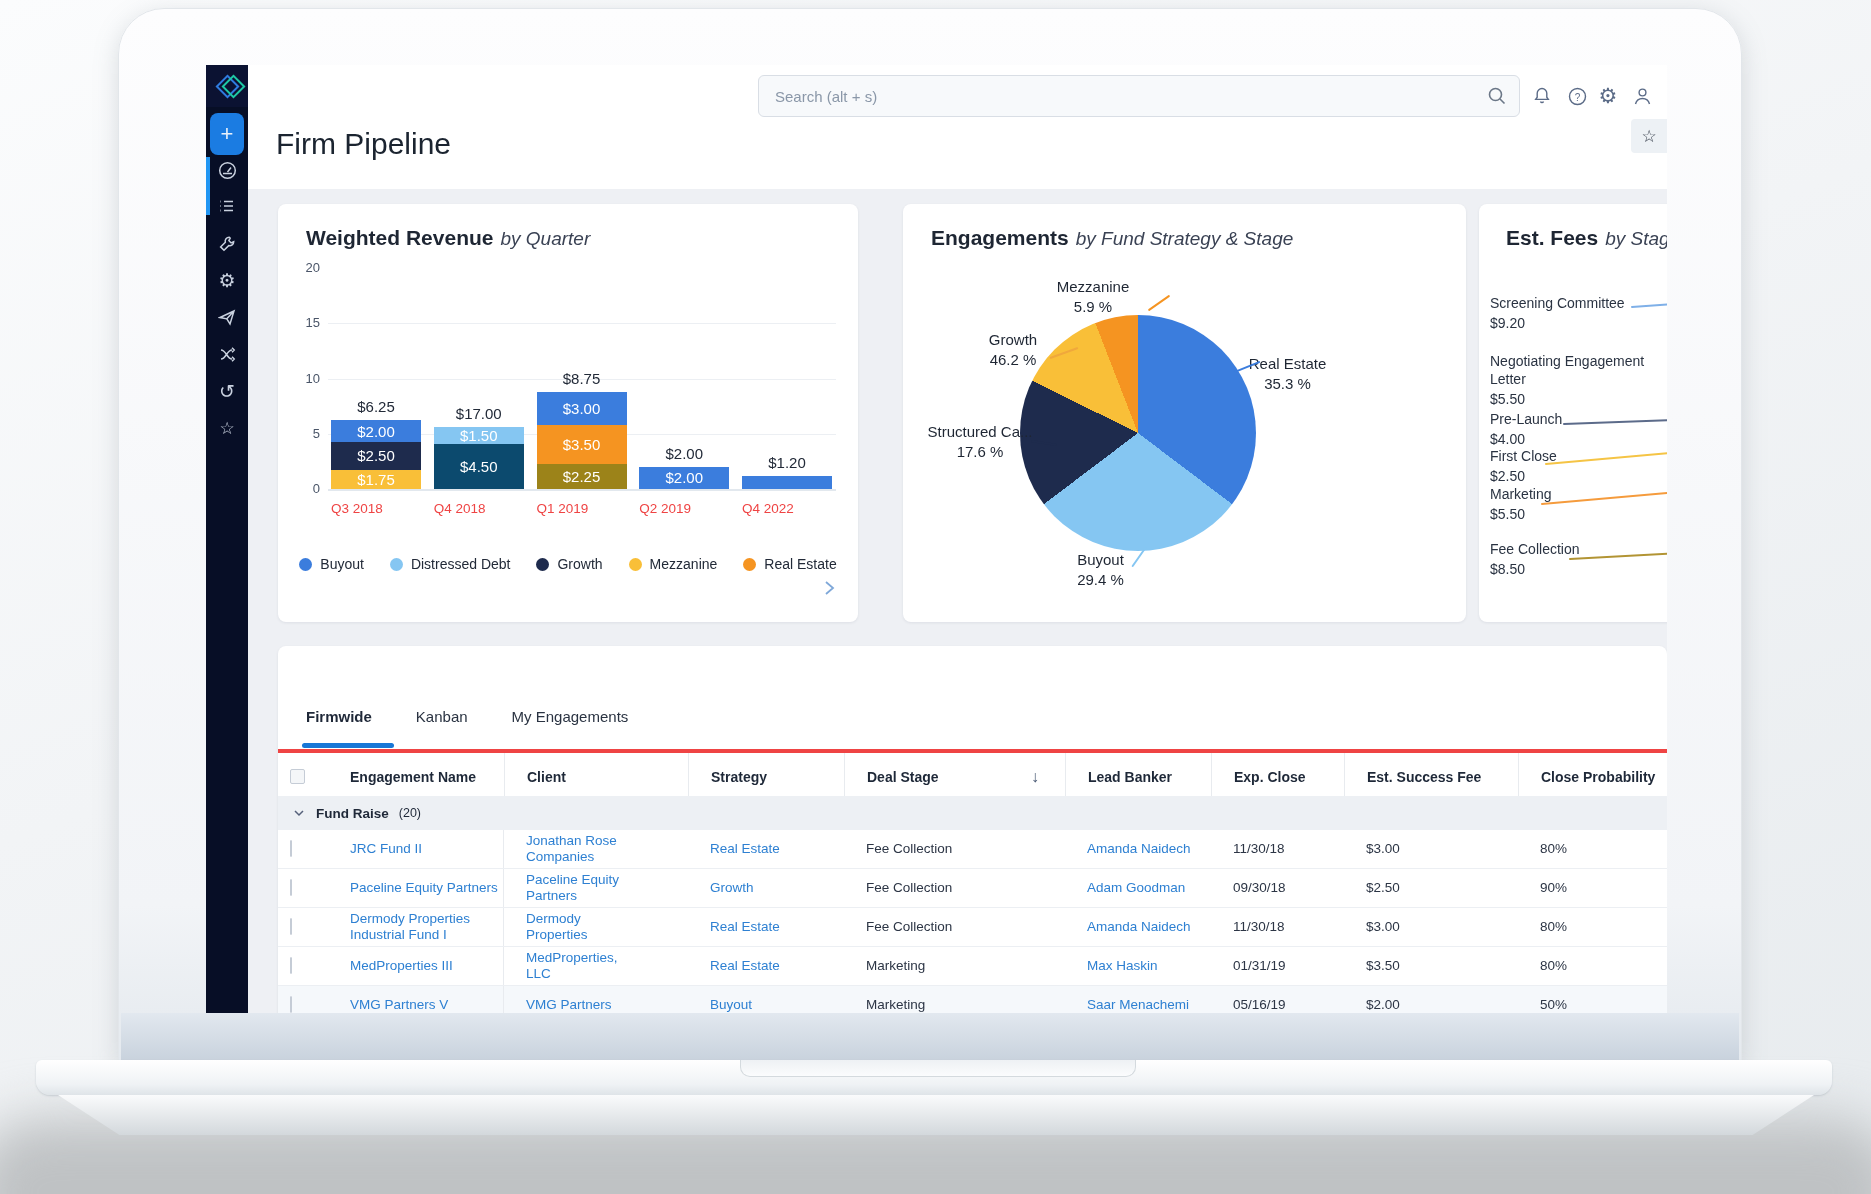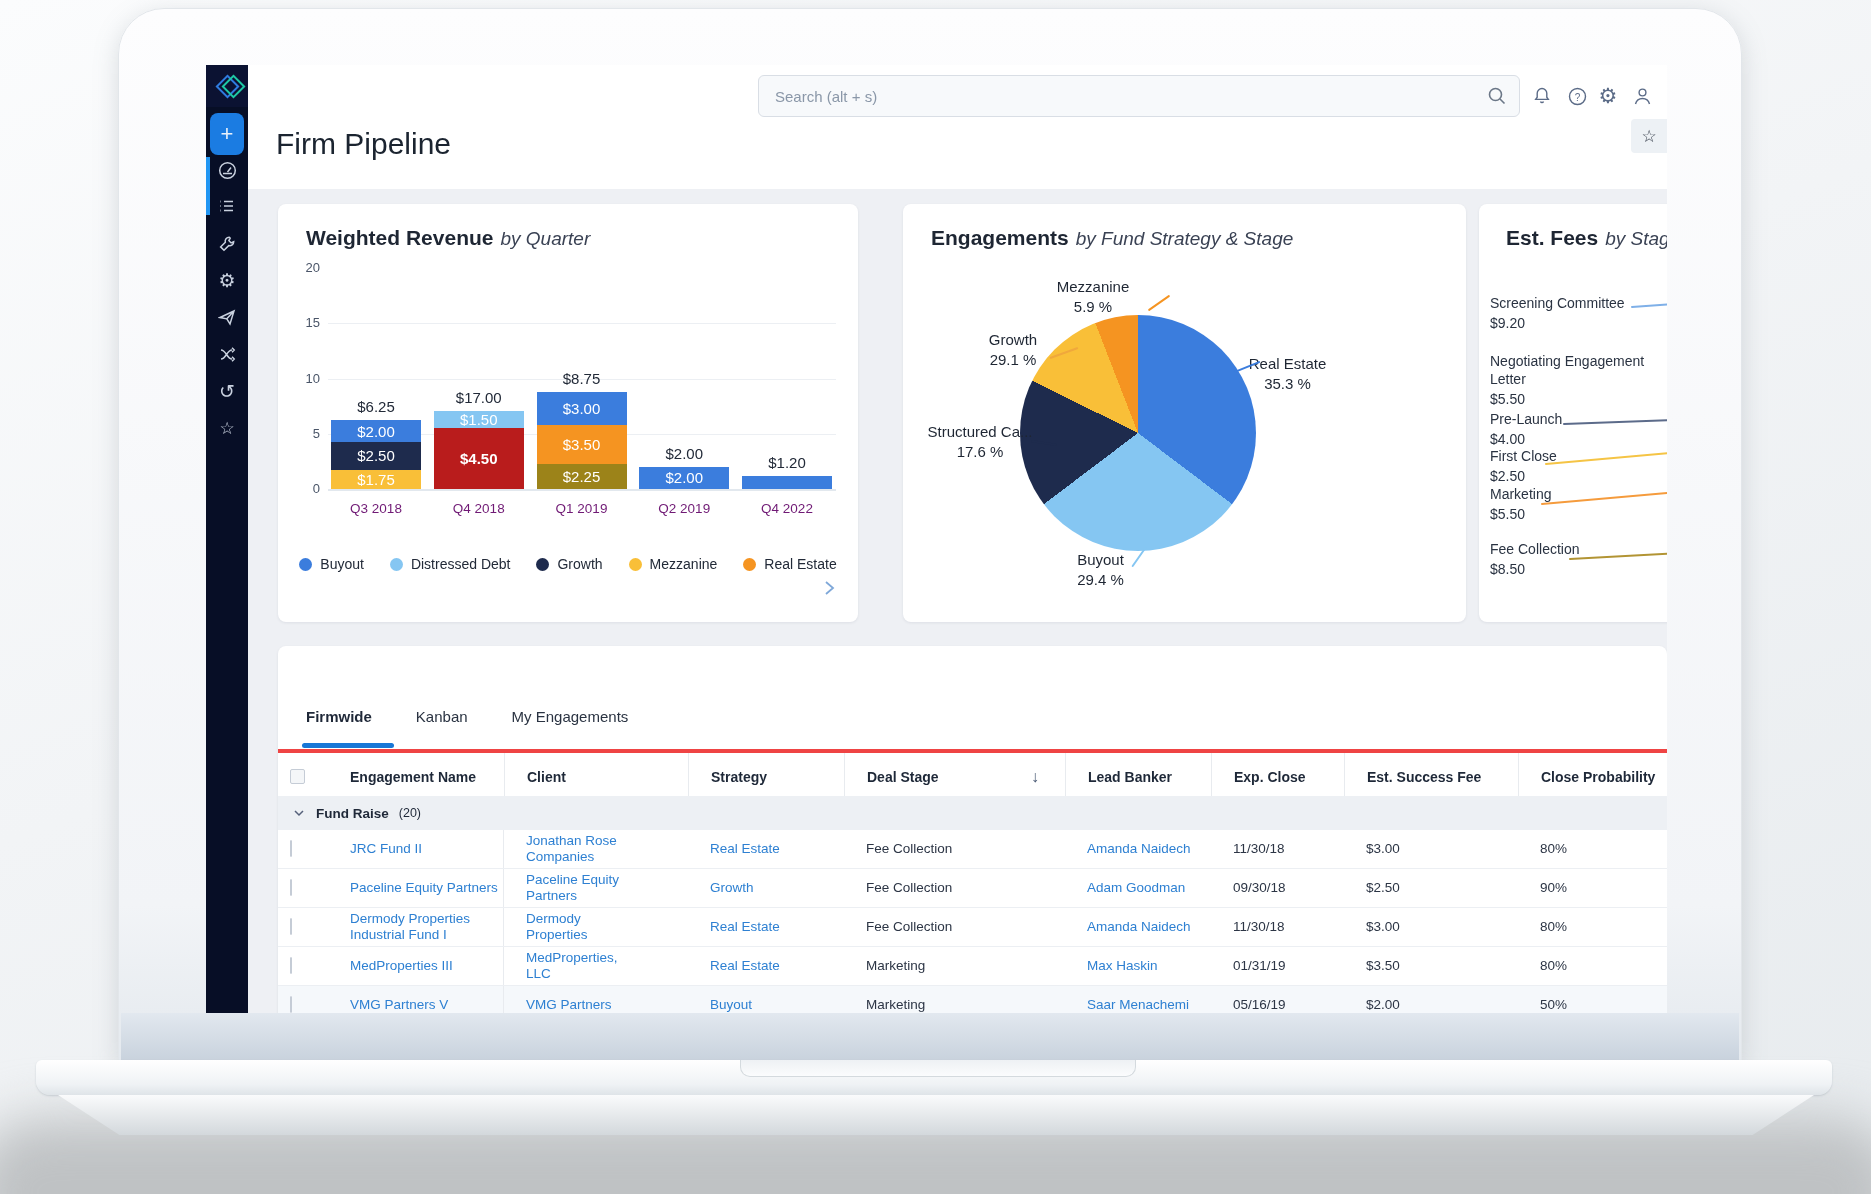--- a/index.html
+++ b/index.html
@@ -72,21 +72,21 @@
   .ytick{position:absolute;width:36px;text-align:right;font-size:13px;color:#4a5568;}
   .wr-bars{position:absolute;left:50px;right:22px;top:64px;height:221px;display:flex;
            justify-content:space-between;align-items:flex-end;padding:0 4px 0 3px;box-sizing:border-box;}
   .wr-bar{position:relative;width:90px;display:flex;flex-direction:column-reverse;}
   .wr-seg{width:100%;display:flex;align-items:center;justify-content:center;
           color:#fff;font-size:15px;}
   .wr-total{position:absolute;bottom:100%;margin-bottom:5px;width:100%;text-align:center;
             font-size:15px;font-weight:500;color:#222a38;}
   .wr-xlabels{position:absolute;left:50px;right:22px;top:297px;display:flex;
               justify-content:space-between;padding:0 4px 0 3px;box-sizing:border-box;}
-  .wr-xlabels span{width:90px;text-align:center;font-size:13.5px;color:#701a75;}
+  .wr-xlabels span{width:90px;text-align:left;font-size:13.5px;color:#ef4444;}
   .wr-legend{position:absolute;left:0;right:0;top:352px;display:flex;justify-content:center;
              gap:26px;}
   .lg-item{display:flex;align-items:center;gap:8px;font-size:14px;color:#222a38;}
   .lg-dot{width:13px;height:13px;border-radius:50%;}
   .lg-more{position:absolute;right:20px;top:375px;color:#7fa8d9;}
 
   
   #card-pie{left:655px;top:139px;width:563px;height:418px;}
   .pie{position:absolute;left:117px;top:111px;width:236px;height:236px;border-radius:50%;}
   .pie-label{position:absolute;text-align:center;font-size:15px;color:#1e2633;line-height:1.35;}
@@ -246,21 +246,21 @@
               <div class="ytick" style="left: 6px; top: 56px;">20</div>
             </div>
           <div class="wr-bars" id="wr-bars">
               <div class="wr-bar">
                 <div class="wr-seg" style="height: 19.3375px; background: rgb(249, 191, 56);">$1.75</div>
                 <div class="wr-seg" style="height: 27.625px; background: rgb(30, 43, 77);">$2.50</div>
                 <div class="wr-seg" style="height: 22.1px; background: rgb(59, 125, 221);">$2.00</div>
                 <div class="wr-total">$6.25</div>
               </div>
               <div class="wr-bar">
-                <div class="wr-seg" style="height: 61px; background: #b91c1c; font-weight: bold;">$4.50</div>
+                <div class="wr-seg" style="height: 45px; background: #0c4a6e;">$4.50</div>
                 <div class="wr-seg" style="height: 16.575px; background: rgb(133, 198, 242);">$1.50</div>
                 <div class="wr-total">$17.00</div>
               </div>
               <div class="wr-bar">
                 <div class="wr-seg" style="height: 24.8625px; background: rgb(156, 131, 25);">$2.25</div>
                 <div class="wr-seg" style="height: 38.675px; background: rgb(245, 148, 33);">$3.50</div>
                 <div class="wr-seg" style="height: 33.15px; background: rgb(59, 125, 221);">$3.00</div>
                 <div class="wr-total">$8.75</div>
               </div>
               <div class="wr-bar">
@@ -310,21 +310,21 @@
 
         <div class="card" id="card-pie">
           <div class="card-title">
             <span>Engagements</span><span class="sub">by Fund Strategy &amp; Stage</span>
           </div>
           <div class="pie" id="pie" style="background: conic-gradient(rgb(59, 125, 221) 0deg, rgb(59, 125, 221) 127.08deg, rgb(133, 198, 242) 127.08deg, rgb(133, 198, 242) 232.92deg, rgb(30, 43, 77) 232.92deg, rgb(30, 43, 77) 296.28deg, rgb(249, 191, 56) 296.28deg, rgb(249, 191, 56) 338.76deg, rgb(245, 148, 33) 338.76deg, rgb(245, 148, 33) 360deg);"></div>
           <div class="pie-label" style="left:135px;top:73px;width:110px;">
             <span>Mezzanine</span><br><span>5.9 %</span>
           </div>
           <div class="pie-label" style="left:55px;top:126px;width:110px;">
-            <span>Growth</span><br><span>29.1 %</span>
+            <span>Growth</span><br><span>46.2 %</span>
           </div>
           <div class="pie-label" style="left:2px;top:218px;width:150px;">
             <span>Structured Ca...</span><br><span>17.6 %</span>
           </div>
           <div class="pie-label" style="left:140px;top:346px;width:115px;">
             <span>Buyout</span><br><span>29.4 %</span>
           </div>
           <div class="pie-label" style="left:322px;top:150px;width:125px;">
             <span>Real Estate</span><br><span>35.3 %</span>
           </div>

